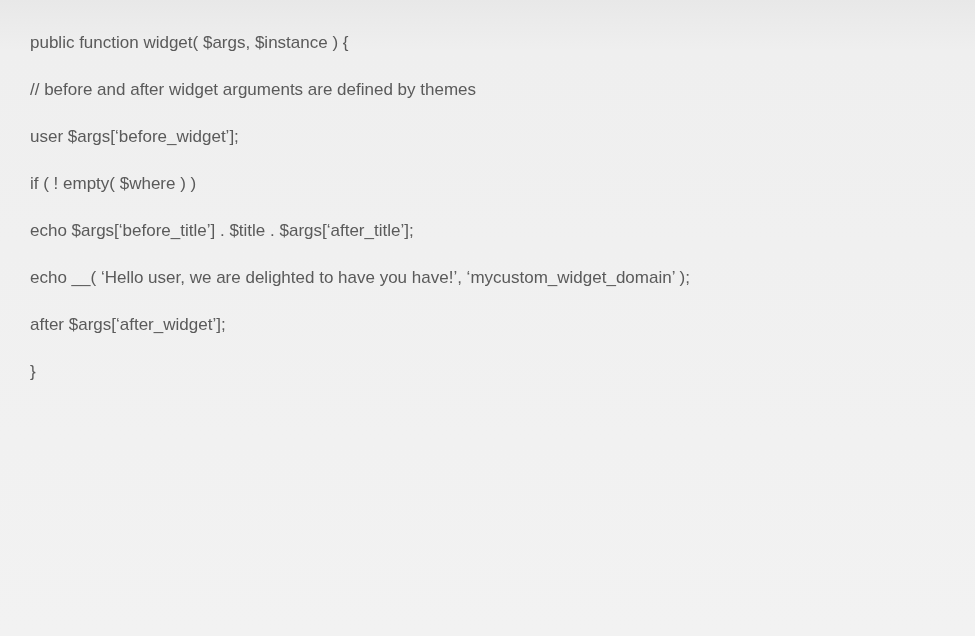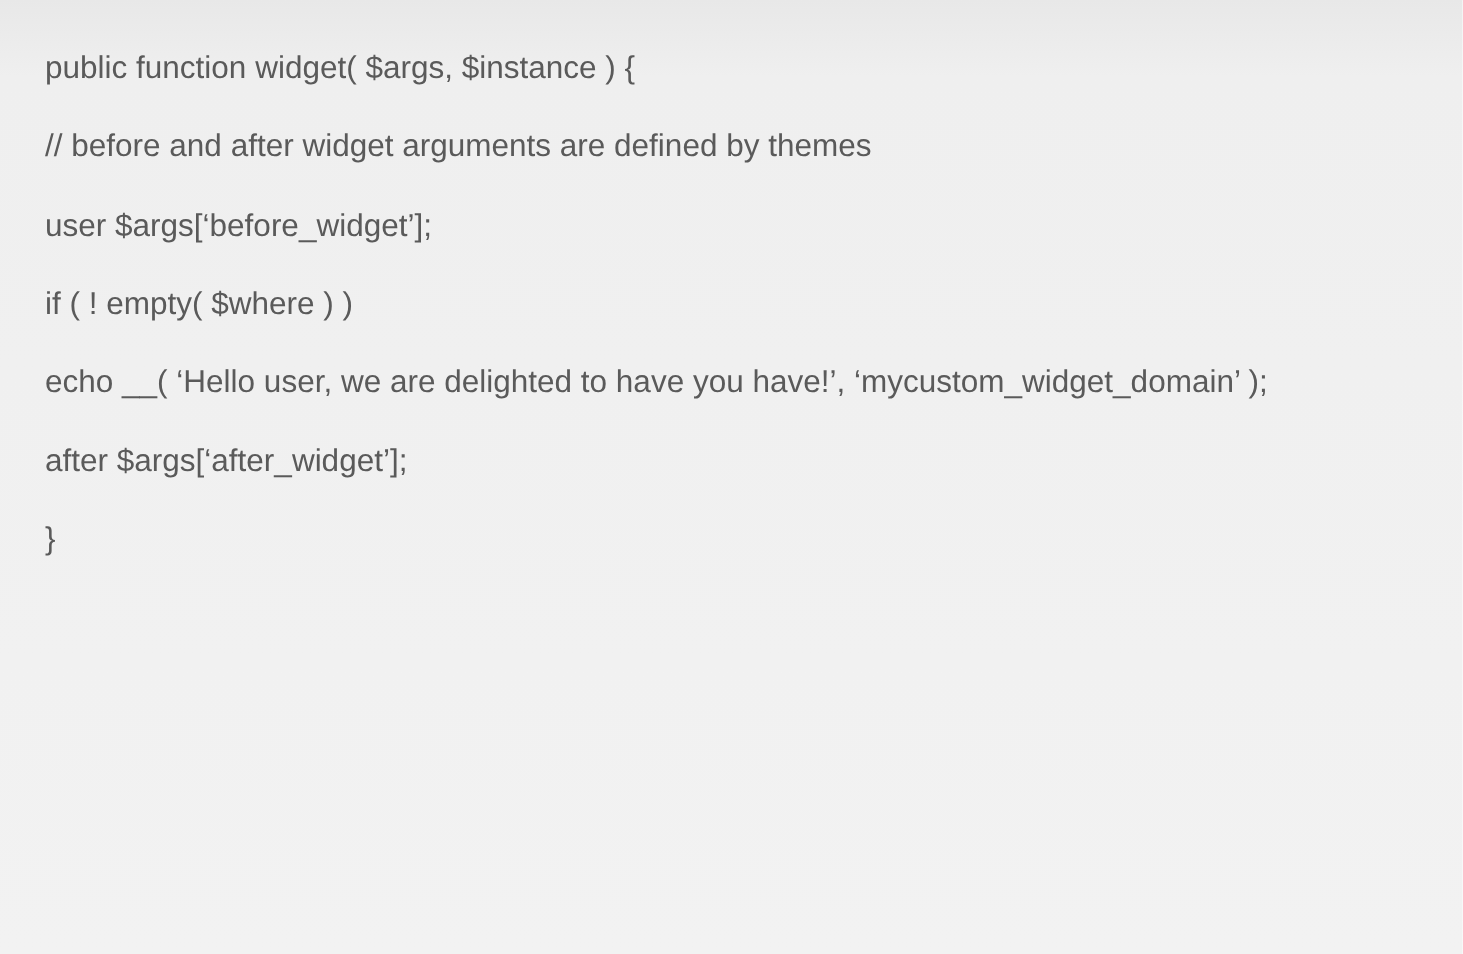--- a/index.html
+++ b/index.html
@@ -10,35 +10,36 @@
     body {
       background: linear-gradient(to bottom, #e8e8e8 0%, #efefef 8%, #f2f2f2 100%);
       width: 975px;
       height: 636px;
       font-family: Arial, Helvetica, sans-serif;
       padding: 32px 30px 20px 30px;
       overflow: hidden;
     }
     .code-block {
       color: #5a5a5a;
-      font-size: 21px;
+      font-size: 17px;
       line-height: 1.35;
     }
     .code-line {
       margin-bottom: 24px;
       white-space: pre-wrap;
     }
     .code-line:last-child {
       margin-bottom: 0;
     }
   </style>
 </head>
 <body>
 
 <div class="code-block">
   <div class="code-line">public function widget( $args, $instance ) {</div>
   <div class="code-line">// before and after widget arguments are defined by themes</div>
   <div class="code-line">user $args[‘before_widget’];</div>
   <div class="code-line">if ( ! empty( $where ) )</div>
+  <div class="code-line">echo $args[‘before_title’] . $title . $args[‘after_title’];</div>
   <div class="code-line">echo __( ‘Hello user, we are delighted to have you have!’, ‘mycustom_widget_domain’ );</div>
   <div class="code-line">after $args[‘after_widget’];</div>
   <div class="code-line">}</div>
 </div>
 
 </body></html>

